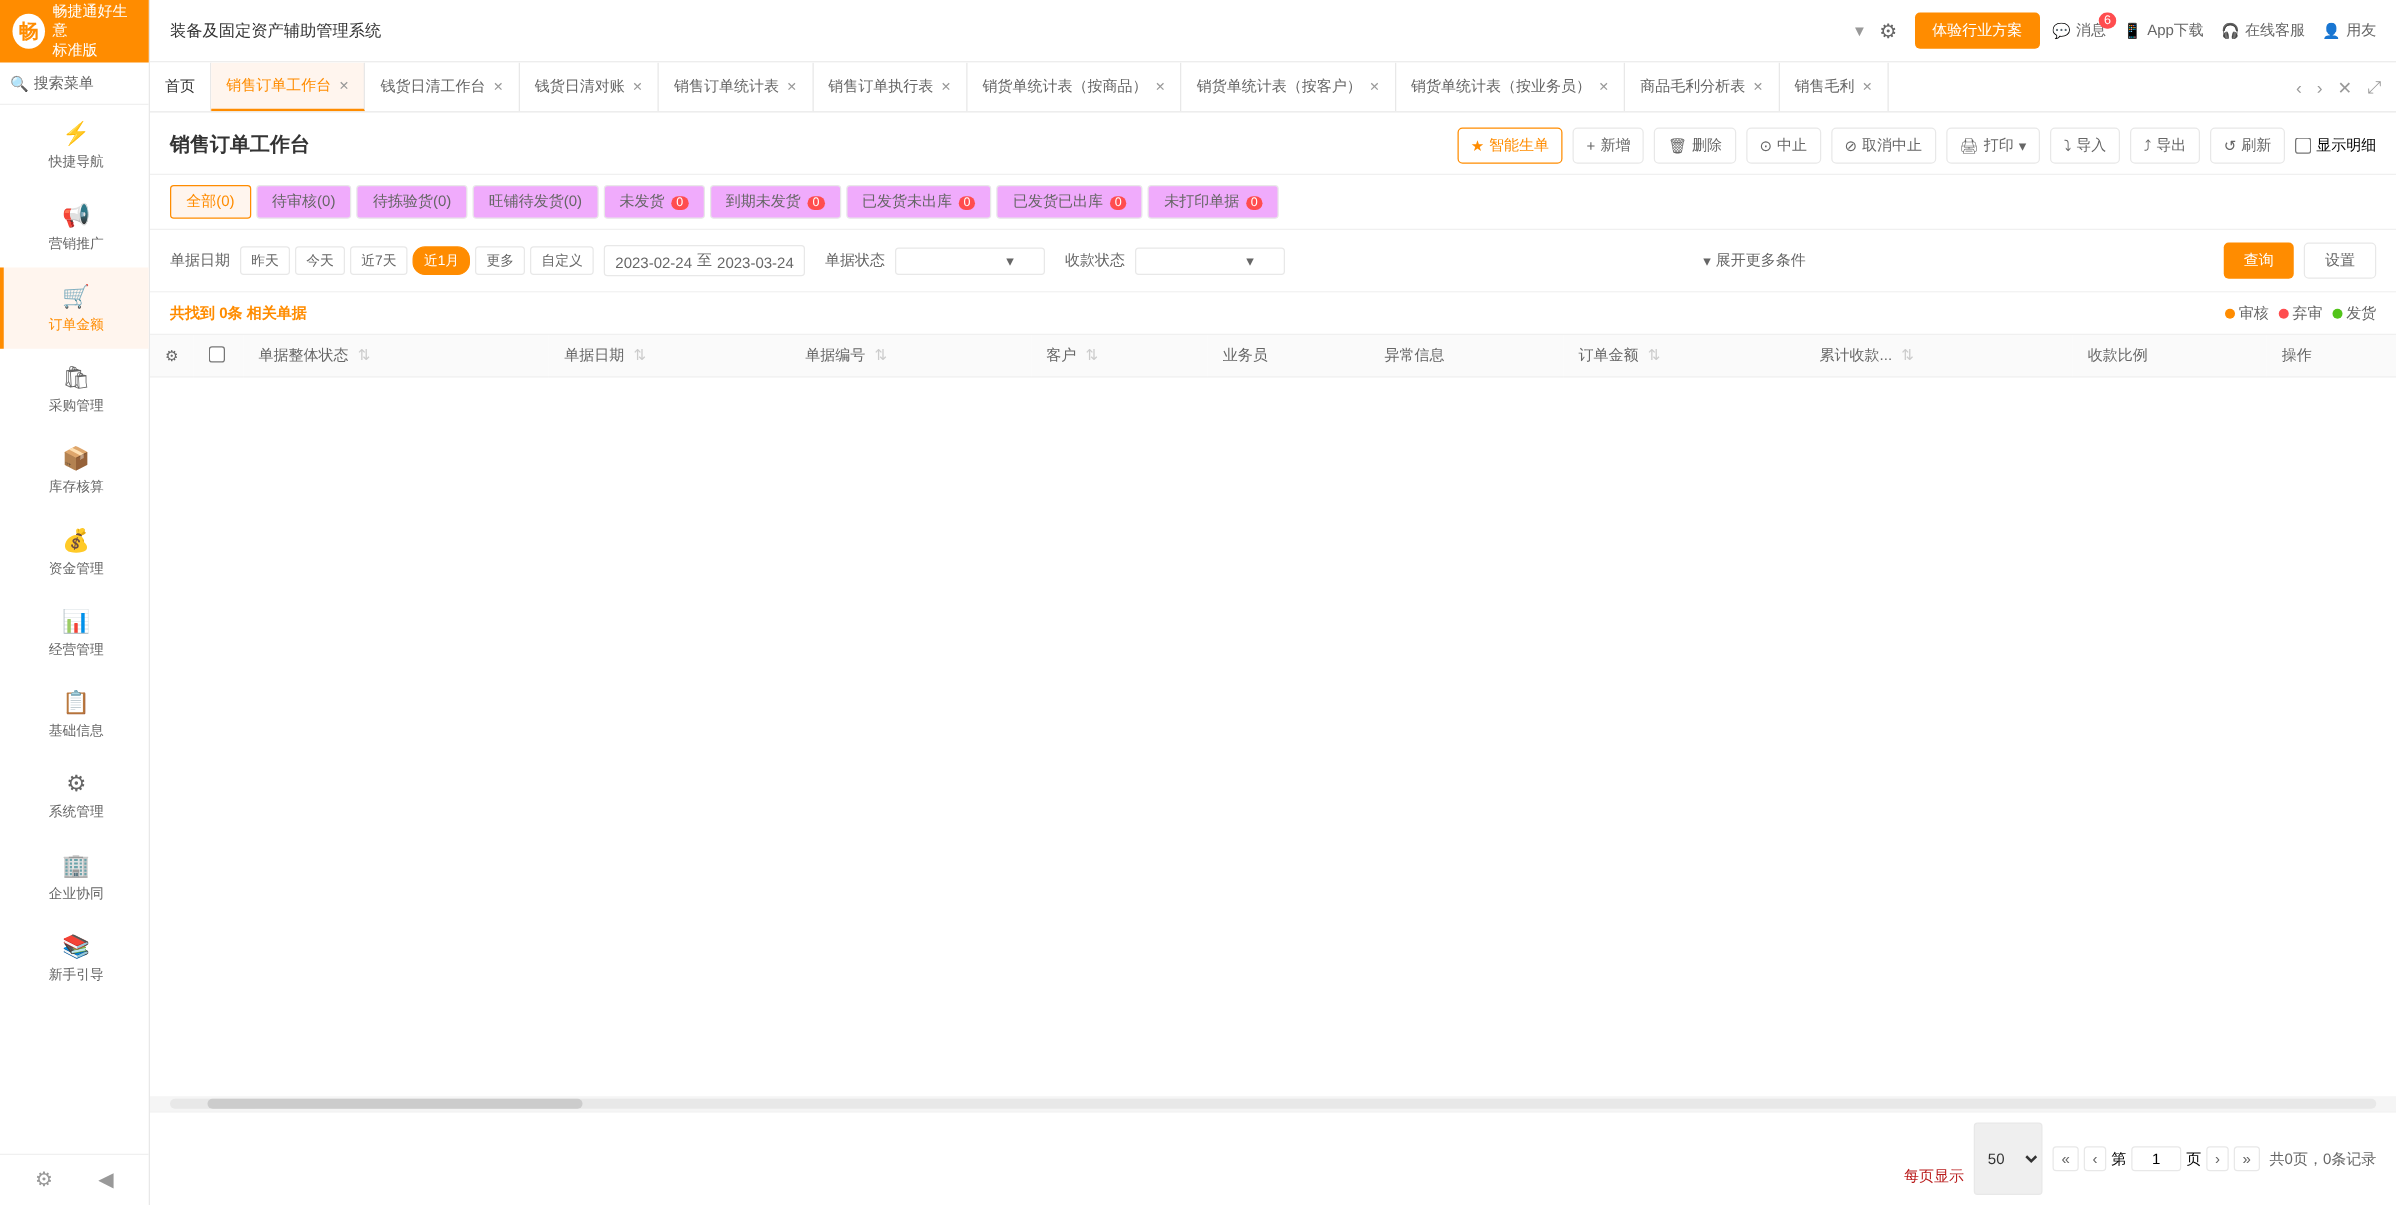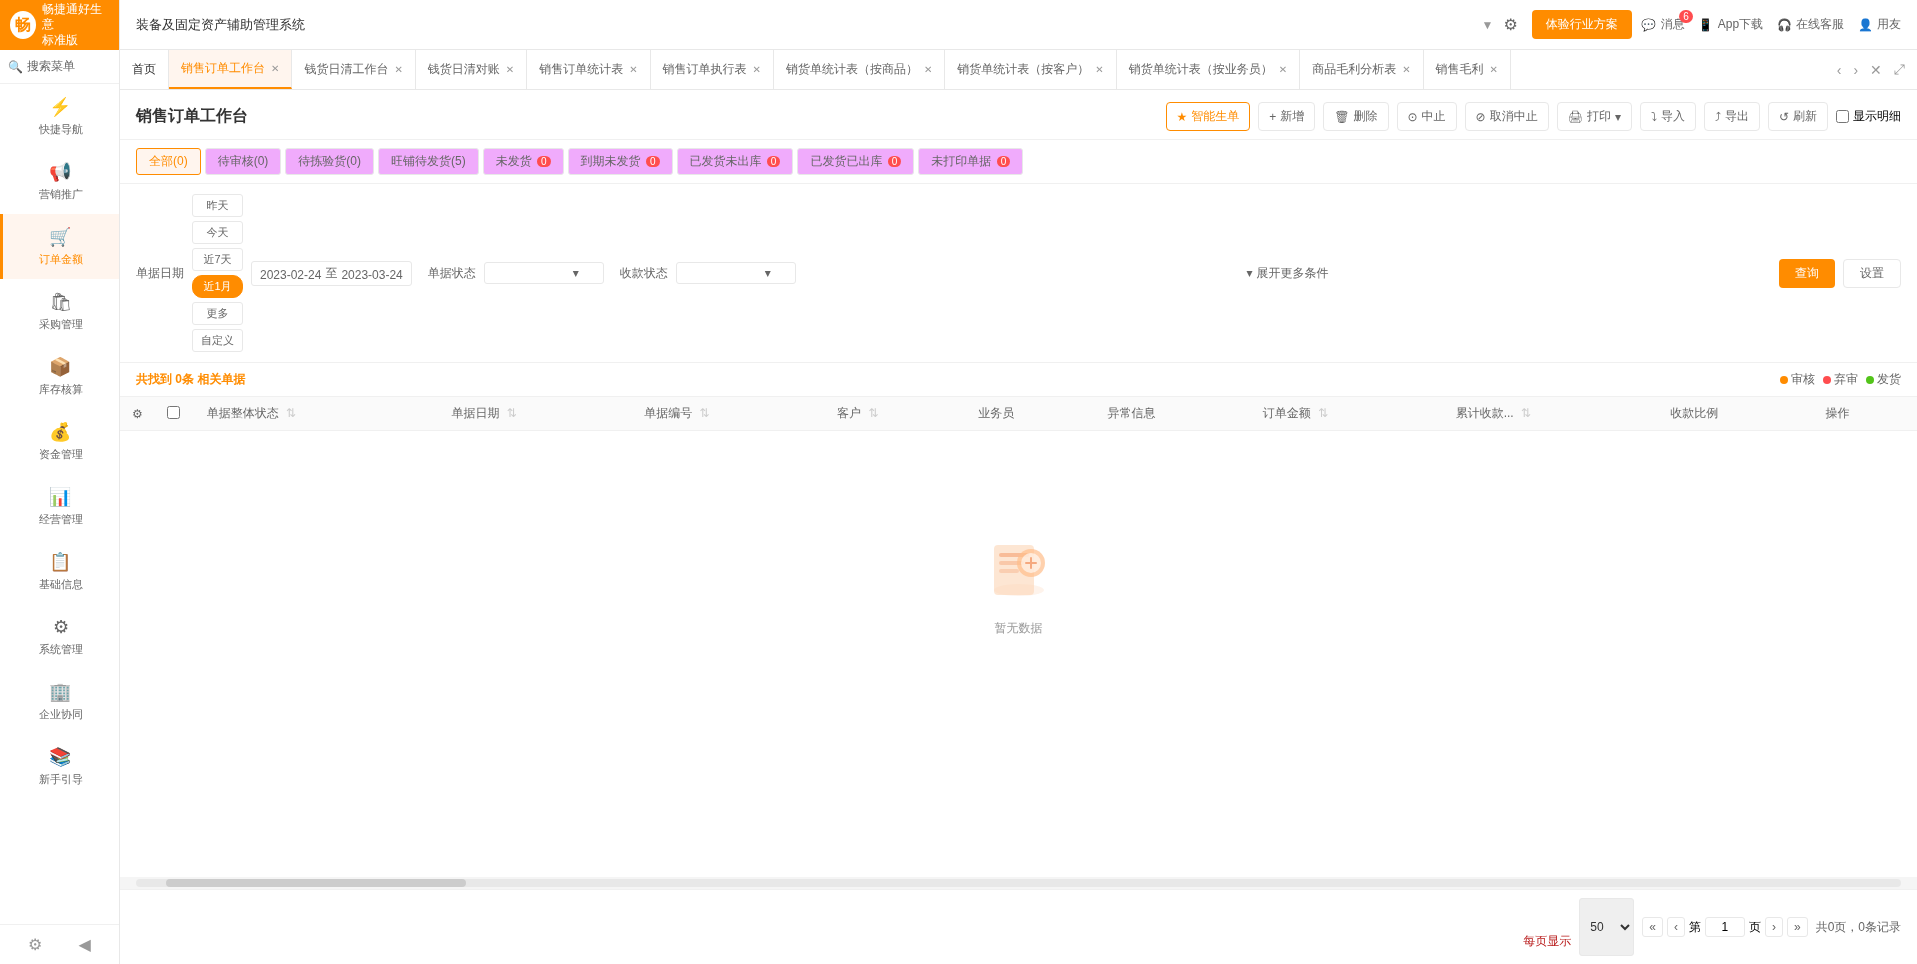--- a/index.html
+++ b/index.html
@@ -49,21 +49,21 @@
     
     .filter-tabs { display: flex; align-items: center; padding: 8px 16px; background: #fff; border-bottom: 1px solid #f0f0f0; gap: 4px; }
     .filter-tab { padding: 4px 12px; border: 1px solid #e8e8e8; border-radius: 3px; cursor: pointer; color: #666; background: #f0abfc; }
     .filter-tab.active { background: #fff5ee; border-color: #ff8c00; color: #ff8c00; }
     .filter-tab .count-badge { background: #ff4d4f; color: #fff; border-radius: 10px; font-size: 10px; padding: 0 4px; margin-left: 2px; }
 
     
     .search-bar { display: flex; align-items: center; padding: 10px 16px; background: #fff; border-bottom: 1px solid #f0f0f0; gap: 16px; flex-wrap: wrap; }
     .search-group { display: flex; align-items: center; gap: 8px; }
     .search-label { color: #666; white-space: nowrap; }
-    .date-range-btns { display: flex; gap: 4px; flex-direction: column; }
+    .date-range-btns { display: flex; gap: 4px; }
     .date-btn { padding: 3px 8px; border: 1px solid #e8e8e8; border-radius: 3px; cursor: pointer; color: #666; background: #fff; font-size: 11px; }
     .date-btn.active { background: #ff8c00; color: #fff; border-color: #ff8c00; border-radius: 10px; }
     .date-range-input { display: flex; align-items: flex-end; gap: 4px; border: 1px solid #e8e8e8; border-radius: 3px; padding: 3px 8px; color: #666; }
     .select-field { border: 1px solid #e8e8e8; border-radius: 3px; padding: 3px 24px 3px 8px; color: #666; background: #fff; min-width: 120px; position: relative; display: flex; align-items: center; gap: 4px; cursor: pointer; }
     .expand-btn { display: flex; align-items: center; gap: 4px; color: #666; cursor: pointer; margin-left: auto; }
     .search-actions { display: flex; gap: 8px; margin-left: auto; }
     .btn-query { background: #ff8c00; color: #fff; border: none; border-radius: 4px; padding: 5px 16px; cursor: pointer; }
     .btn-setting { background: #fff; color: #666; border: 1px solid #e8e8e8; border-radius: 4px; padding: 5px 16px; cursor: pointer; }
 
     
@@ -303,21 +303,21 @@
       <div class="filter-tab active">
         <span>全部(0)</span>
       </div>
       <div class="filter-tab">
         <span>待审核(0)</span>
       </div>
       <div class="filter-tab">
         <span>待拣验货(0)</span>
       </div>
       <div class="filter-tab">
-        <span>旺铺待发货(5)</span>
+        <span>旺铺待发货(0)</span>
       </div>
       <div class="filter-tab">
         <span>未发货</span>
         <span class="count-badge">0</span>
       </div>
       <div class="filter-tab">
         <span>到期未发货</span>
         <span class="count-badge">0</span>
       </div>
       <div class="filter-tab">
@@ -446,36 +446,20 @@
               </th>
               <th>
                 <span>操作</span>
               </th>
             </tr>
           </thead>
           <tbody>
           </tbody>
         </table>
 
-        <div class="empty-state">
-          <div style="margin-bottom:12px;">
-            <svg width="80" height="80" viewBox="0 0 80 80" fill="none" xmlns="http://www.w3.org/2000/svg">
-              <ellipse cx="40" cy="65" rx="25" ry="6" fill="#fde8d8" opacity="0.5"></ellipse>
-              <rect x="15" y="20" width="40" height="50" rx="4" fill="#fcd5b5" opacity="0.6"></rect>
-              <rect x="20" y="28" width="30" height="4" rx="2" fill="#f5a97f" opacity="0.7"></rect>
-              <rect x="20" y="36" width="25" height="4" rx="2" fill="#f5a97f" opacity="0.5"></rect>
-              <rect x="20" y="44" width="20" height="4" rx="2" fill="#f5a97f" opacity="0.4"></rect>
-              <circle cx="52" cy="38" r="14" fill="#ffbe8a" opacity="0.7"></circle>
-              <circle cx="52" cy="38" r="10" fill="#fff" opacity="0.6"></circle>
-              <line x1="47" y1="38" x2="57" y2="38" stroke="#f5a97f" stroke-width="2" stroke-linecap="round"></line>
-              <line x1="52" y1="33" x2="52" y2="43" stroke="#f5a97f" stroke-width="2" stroke-linecap="round"></line>
-            </svg>
-          </div>
-          <span style="color:#999;">暂无数据</span>
-        </div>
       </div>
 
       <div class="horizontal-scroll">
         <div class="scroll-track">
           <div class="scroll-thumb"></div>
         </div>
       </div>
 
       <div class="pagination">
         <span class="pagination-label">每页显示</span>

